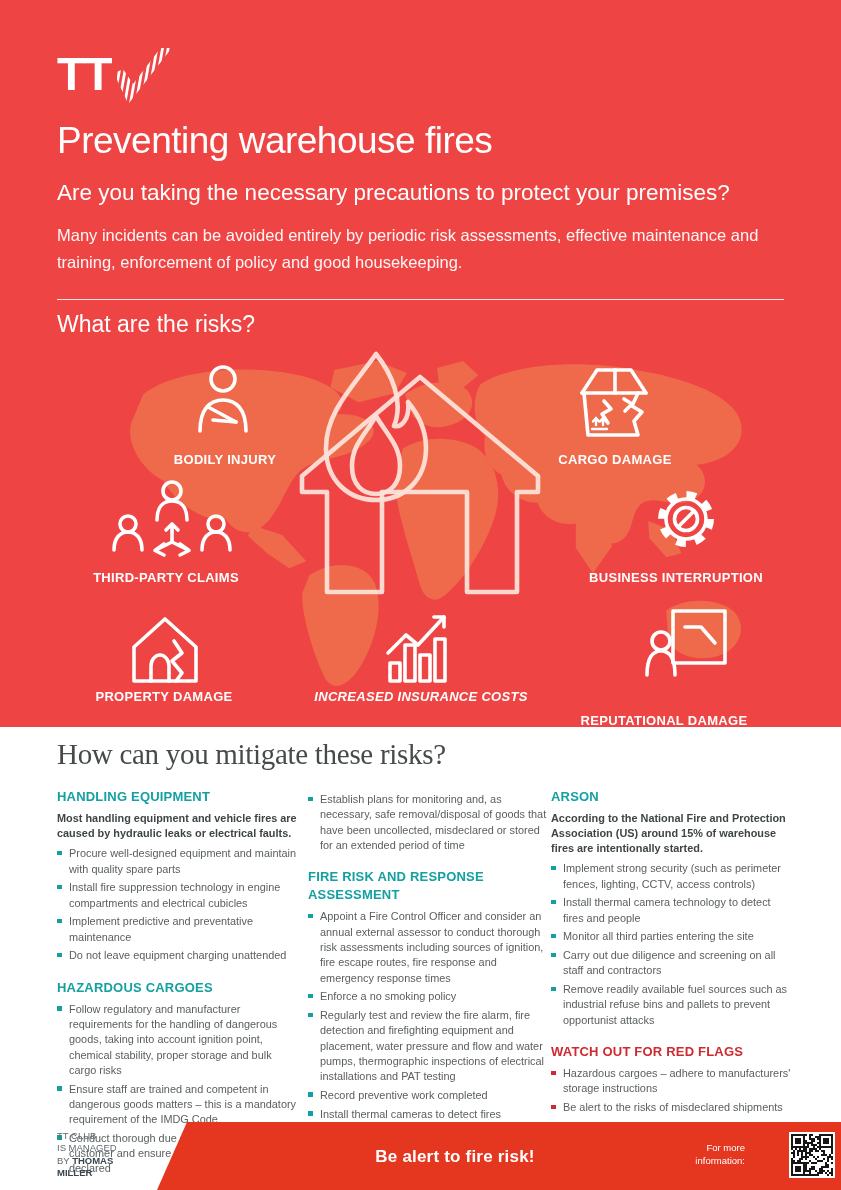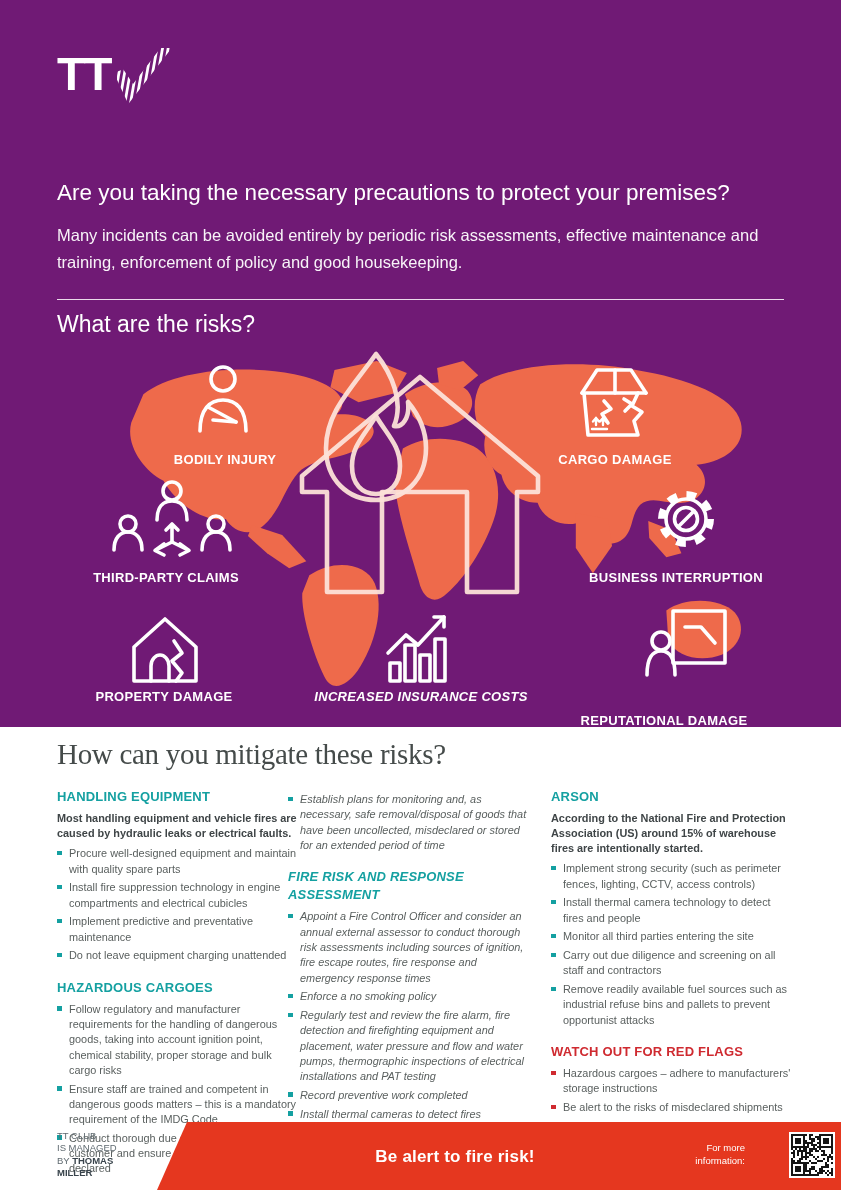--- a/index.html
+++ b/index.html
@@ -1,38 +1,38 @@
 <!DOCTYPE html>
 <html><head>
 <meta charset="utf-8">
 <style>
   html,body{margin:0;padding:0;background:#888;}
   .page{position:relative;width:841px;height:1190px;margin:0 auto;background:#ffffff;
         font-family:"Liberation Sans", sans-serif;overflow:hidden;}
   
-  .hero{position:absolute;left:0;top:0;width:841px;height:727px;background:#701a75;overflow:hidden;}
+  .hero{position:absolute;left:0;top:0;width:841px;height:727px;background:#ef4444;overflow:hidden;}
   .abs{position:absolute;}
   .logo{left:57px;top:50px;display:flex;align-items:flex-start;}
   .logo-tt{font-size:47px;font-weight:700;color:#fff;letter-spacing:-2px;line-height:1;}
   .logo-check{width:56px;height:56px;margin-left:7px;margin-top:-2px;}
   .h1{left:57px;top:120px;font-size:37px;font-weight:400;color:#fff;letter-spacing:-.5px;}
   .h2{left:57px;top:180px;font-size:22.5px;font-weight:400;color:#fff;}
   .intro{left:57px;top:222px;width:715px;font-size:16.5px;line-height:1.62;color:rgba(255,255,255,.95);font-weight:400;}
   .divider{left:57px;top:299px;width:727px;height:1px;background:rgba(255,255,255,.85);}
   .risks-heading{left:57px;top:311px;font-size:23px;font-weight:400;color:#fff;}
   .map{left:80px;top:352px;width:700px;height:352px;}
   .risk-label{position:absolute;font-size:13px;font-weight:700;color:#fff;letter-spacing:.3px;text-align:center;}
   .icon-svg{position:absolute;}
   .icon-svg path,.icon-svg circle,.icon-svg rect,.icon-svg polyline,.icon-svg line
     {fill:none;stroke:#ffffff;stroke-width:3.6;stroke-linecap:round;stroke-linejoin:round;}
   .center-icon path{fill:none;stroke:rgba(252,226,216,.95);stroke-width:4.6;stroke-linejoin:round;stroke-linecap:round;}
   
   .mitigate-heading{left:57px;top:738px;font-size:29px;font-weight:400;color:#454b4a;letter-spacing:-.3px;font-family:Liberation Serif, serif;}
   .col{position:absolute;top:788px;width:240px;font-size:10.9px;line-height:1.4;color:#595f5e;}
-  .col1{left:57px;} .col2{left:288px;font-style:italic;} .col3{left:551px;}
+  .col1{left:57px;} .col2{left:308px;} .col3{left:551px;}
   .sec{margin-bottom:15px;}
   .sec-title{font-size:13px;font-weight:700;color:#14a0a1;letter-spacing:.2px;margin:0 0 5px 0;}
   .sec.red .sec-title{color:#cf2a30;}
   .lead{font-weight:700;color:#3f4547;margin:0 0 5px 0;line-height:1.38;}
   .col ul{list-style:none;margin:0;padding:0;}
   .col li{position:relative;padding-left:12px;margin-bottom:3.5px;}
   .col li::before{content:"";position:absolute;left:0;top:4.5px;width:4.5px;height:4.5px;background:#14a0a1;}
   .sec.red li::before{background:#cf2a30;}
   .sec-notitle{padding-top:4px;}
   
@@ -72,20 +72,21 @@
           <rect x="44" y="-10" width="4.5" height="110" fill="#fff"></rect>
             <rect x="53" y="-10" width="4.5" height="110" fill="#fff"></rect>
           <rect x="62" y="-10" width="4.5" height="110" fill="#fff"></rect>
             <rect x="71" y="-10" width="4.5" height="110" fill="#fff"></rect>
           <rect x="80" y="-10" width="4.5" height="110" fill="#fff"></rect>
             <rect x="89" y="-10" width="4.5" height="110" fill="#fff"></rect>
         </g>
       </svg>
     </div>
 
+    <div class="abs h1">Preventing warehouse fires</div>
     <div class="abs h2">Are you taking the necessary precautions to protect your premises?</div>
     <div class="abs intro">Many incidents can be avoided entirely by periodic risk assessments, effective maintenance and training, enforcement of policy and good housekeeping.</div>
     <div class="abs divider"></div>
     <div class="abs risks-heading">What are the risks?</div>
 
     <svg class="abs map" viewBox="0 0 690 350">
       <g fill="#ee6a4b">
         <path d="M250,18 l42,-9 l30,12 l-12,20 l-36,9 l-28,-15 z"></path>
         <path d="M60,42 C90,18 160,12 210,22 C250,30 268,48 252,62 C285,60 300,78 280,92 C260,108 230,104 214,120 C200,136 196,158 180,172 C168,184 150,180 142,166 C120,170 92,150 80,128 C60,118 42,92 48,70 Z"></path>
         <path d="M168,172 l30,10 l24,26 l-17,7 l-22,-15 l-19,-17 z"></path>

